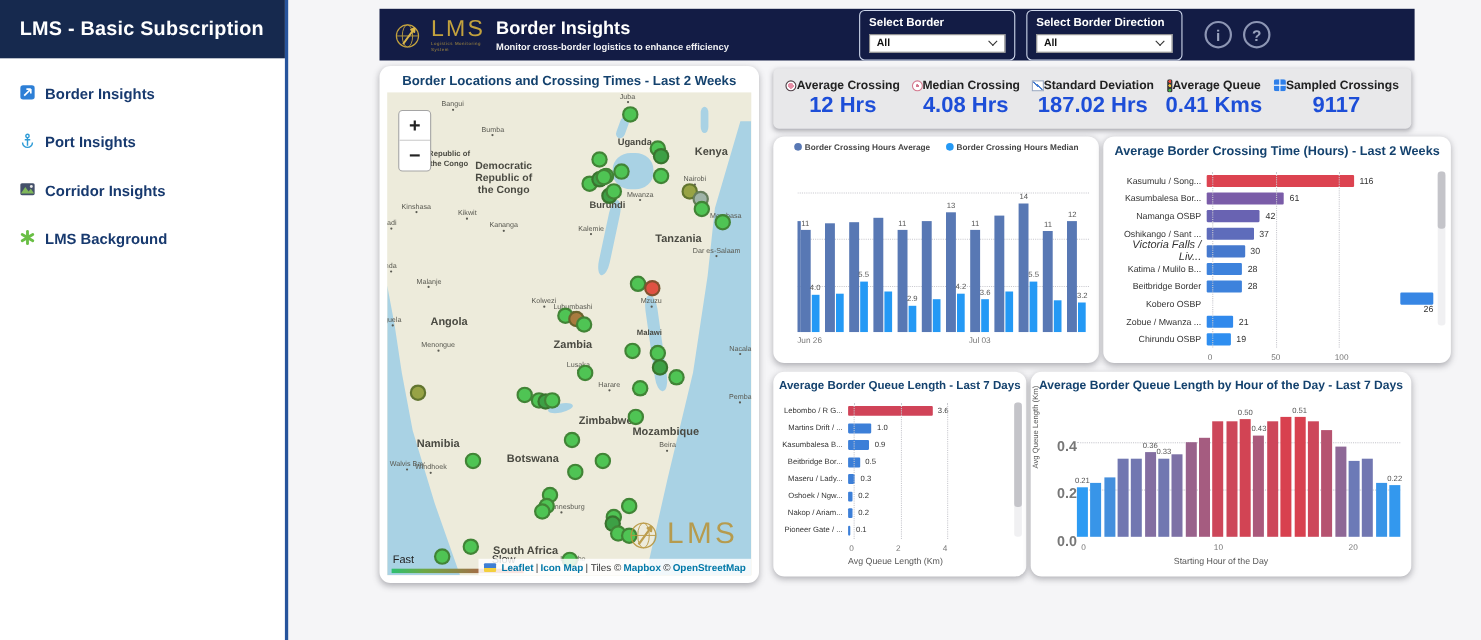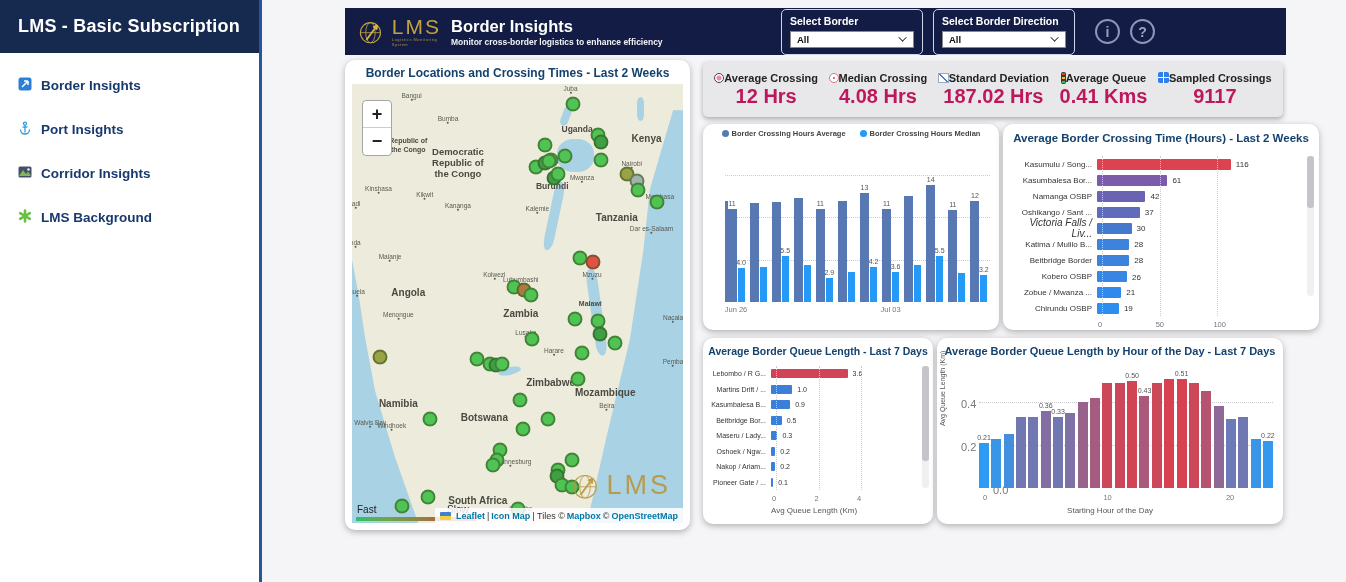--- a/index.html
+++ b/index.html
@@ -50,33 +50,33 @@
   .attr .lnk { color:#0078a8; font-weight:bold; cursor:pointer; }
   .flag { display:inline-block; width:11px; height:8px; background:linear-gradient(#3f7fd4 50%,#f3d03e 50%); margin-right:3px; border-radius:1px; }
   .watermark { position:absolute; right:12px; bottom:22px; display:flex; align-items:center; gap:6px; opacity:.9; }
   .watermark span { color:#b8963e; font-size:27px; letter-spacing:3px; }
 
   
   .kpi-panel { left:703px; top:62px; width:580px; height:55px; background:#e8e8ea; border-radius:5px; box-shadow:0 2px 5px rgba(90,90,100,.5); display:flex; align-items:center; justify-content:space-around; padding:0 6px; }
   .kpi { text-align:center; }
   .kpi-top { display:flex; align-items:center; justify-content:center; }
   .kpi-top span.lab { font-size:11px; font-weight:bold; color:#222; }
-  .kpi-val { font-size:20px; font-weight:bold; color:#be185d; margin-top:1px; }
+  .kpi-val { font-size:20px; font-weight:bold; color:#1d4ed8; margin-top:1px; }
   .ic { display:inline-block; }
   .stopwatch-icon { width:10px; height:10px; border:1.6px solid #50424a; border-radius:50%; background:radial-gradient(circle,#e890a8 0 2.5px,#fff 2.6px); }
   .clock-icon { width:10px; height:10px; border:1.6px solid #d4798f; border-radius:50%; background:#fff radial-gradient(circle,#d4798f 0 1.4px,transparent 1.5px); }
   .trend-icon { width:11px; height:10px; background:#fff linear-gradient(to top right,transparent 44%,#4a7fd0 44% 56%,transparent 56%); border:1px solid #9aa8c0; }
   .traffic-light-icon { width:5px; height:12px; border-radius:2px; background-color:#3a3a3a; background-image:radial-gradient(circle at 50% 17%,#e04438 0 1.2px,transparent 1.4px),radial-gradient(circle at 50% 50%,#f2c037 0 1.2px,transparent 1.4px),radial-gradient(circle at 50% 83%,#3fbf4a 0 1.2px,transparent 1.4px); }
   .grid-icon { width:11px; height:11px; border-radius:2px; background-color:#2f7fe8; background-image:linear-gradient(#fff 0 0),linear-gradient(#fff 0 0); background-size:100% 1.4px,1.4px 100%; background-position:center; background-repeat:no-repeat; }
 
   
   .chart-title { font-size:11.5px; }
   .gridv { position:absolute; top:0; bottom:0; border-left:1px dotted #c9c9cf; }
   .gridh { position:absolute; left:0; right:0; border-top:1px dotted #c9c9cf; }
-  .tick { position:absolute; font-size:11px; color:#777; }
+  .tick { position:absolute; font-size:13px; color:#777;font-weight:bold; }
   .scroll-track { position:absolute; width:7px; background:#f0f0f2; border-radius:3px; }
   .scroll-thumb { position:absolute; left:0; width:7px; background:#c4c4c9; border-radius:3px; cursor:pointer; }
 
   
   .daily-panel { left:703px; top:124px; width:296px; height:206px; }
   .daily-panel .ptitle { padding-top:8px; }
   .legend { display:flex; justify-content:center; gap:14px; margin-top:5px; }
   .legend-item { display:flex; align-items:center; gap:3px; font-size:7.5px; color:#444; font-weight:bold; }
   .ldot { width:7px; height:7px; border-radius:50%; }
   .daily-plot { position:absolute; left:22px; right:9px; top:47px; height:131px; overflow:hidden; }
@@ -518,21 +518,21 @@
         </div>
         <div class="hrow" style="height: 16px;">
           <span class="hlabel" style="width: 88px; font-size: 8px;">Beitbridge Border</span>
           <div class="htrack" style="display: flex; align-items: center;">
             <div class="hbar" style="width: 32.3077px; height: 11px; background: rgb(61, 130, 220); display: inline-block; vertical-align: middle;"></div>
             <span class="hval" style="font-size: 8px;">28</span>
           </div>
         </div>
         <div class="hrow" style="height: 16px;">
           <span class="hlabel" style="width: 88px; font-size: 8px;">Kobero OSBP</span>
-          <div class="htrack" style="display: flex; align-items: flex-end;">
+          <div class="htrack" style="display: flex; align-items: flex-end; flex-direction: column;">
             <div class="hbar" style="width: 30px; height: 11px; background: rgb(55, 134, 228); display: inline-block; vertical-align: middle;"></div>
             <span class="hval" style="font-size: 8px;">26</span>
           </div>
         </div>
         <div class="hrow" style="height: 16px;">
           <span class="hlabel" style="width: 88px; font-size: 8px;">Zobue / Mwanza ...</span>
           <div class="htrack" style="display: flex; align-items: center;">
             <div class="hbar" style="width: 24.2308px; height: 11px; background: rgb(48, 137, 236); display: inline-block; vertical-align: middle;"></div>
             <span class="hval" style="font-size: 8px;">21</span>
           </div>
@@ -628,21 +628,21 @@
     </div>
   <div class="scroll-track" style="right:4px; top:28px; height:122px;">
     <div class="scroll-thumb" style="top:0; height:95px;"></div>
   </div>
 </section>
 
 <section class="panel hourly-panel">
   <div class="ptitle">Average Border Queue Length by Hour of the Day - Last 7 Days</div>
   <div class="hourly-ylab">Avg Queue Length (Km)</div>
   <div class="hplot" id="hourly-plot">
-      <span class="tick" style="left: -18px; top: 114px; width: 15px; text-align: right; margin-left: 32px;">0.0</span>
+      <span class="tick" style="left: -18px; top: 114px; width: 15px; text-align: right;">0.0</span>
       <div class="gridh" style="top: 75.0909px;"></div>
       <span class="tick" style="left: -18px; top: 71.0909px; width: 15px; text-align: right;">0.2</span>
       <div class="gridh" style="top: 32.1818px;"></div>
       <span class="tick" style="left: -18px; top: 28.1818px; width: 15px; text-align: right;">0.4</span>
       <div class="hbars">
         <div class="vbar" style="width: 10px; height: 45.0545px; background: rgb(45, 155, 243);">
           <span class="blabel">0.21</span>
         </div>
         <div class="vbar" style="width: 10px; height: 49.3455px; background: rgb(56, 149, 232);"></div>
         <div class="vbar" style="width: 10px; height: 53.6364px; background: rgb(68, 143, 221);"></div>

